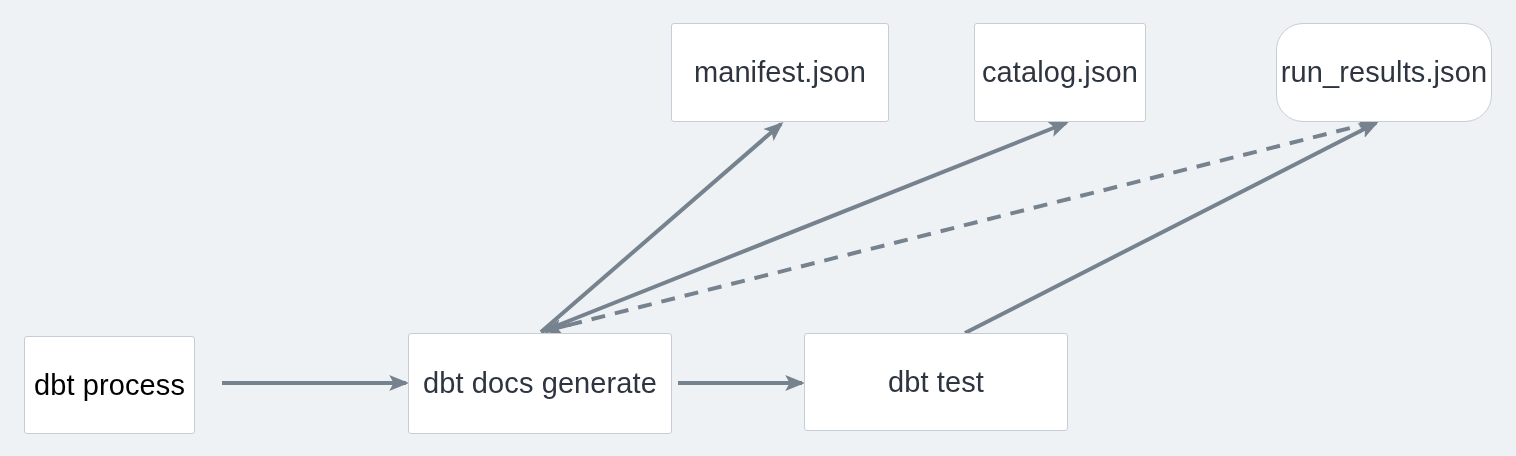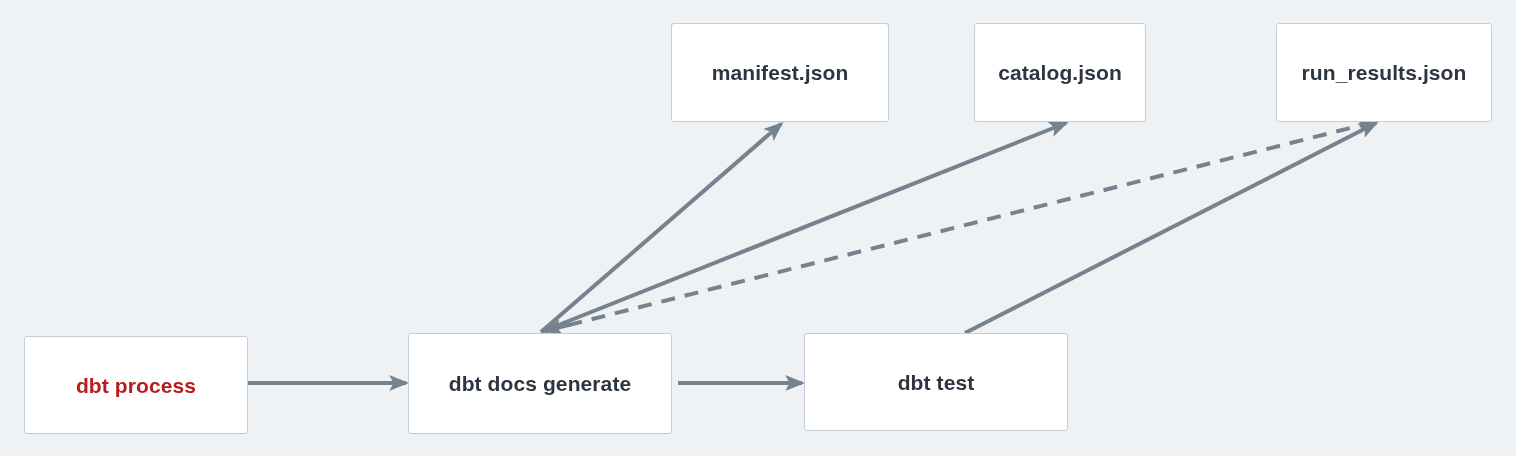--- a/index.html
+++ b/index.html
@@ -26,22 +26,22 @@
   .node {
     position: absolute;
     box-sizing: border-box;
     background: #ffffff;
     border: 1px solid #c5ced8;
     border-radius: 3px;
     display: flex;
     align-items: center;
     justify-content: center;
     color: #2d3540;
-    font-size: 21px;
-    font-weight: 700;
+    font-size: 29px;
+    font-weight: 400;
     letter-spacing: 0.1px;
     white-space: nowrap;
   }
   .node-label {
     display: block;
     line-height: 1;
   }
 </style>
 </head>
 <body>
@@ -61,37 +61,37 @@
         <line x1="222" y1="383" x2="406" y2="383" stroke="#76838f" stroke-width="4" stroke-linecap="butt" marker-end="url(#arrowhead)"></line>
         <line x1="678" y1="383" x2="802" y2="383" stroke="#76838f" stroke-width="4" stroke-linecap="butt" marker-end="url(#arrowhead)"></line>
         <line x1="541" y1="332" x2="781" y2="124" stroke="#76838f" stroke-width="4" stroke-linecap="butt" marker-end="url(#arrowhead)"></line>
         <line x1="541" y1="332" x2="1066" y2="123" stroke="#76838f" stroke-width="4" stroke-linecap="butt" marker-end="url(#arrowhead)"></line>
         <line x1="545" y1="331" x2="1374" y2="122" stroke="#76838f" stroke-width="4" stroke-linecap="butt" marker-end="url(#arrowhead)" stroke-dasharray="14 10"></line>
         <line x1="965" y1="333" x2="1376" y2="123" stroke="#76838f" stroke-width="4" stroke-linecap="butt" marker-end="url(#arrowhead)"></line>
         <line x1="570.2111328874956" y1="324.6439966544191" x2="545" y2="331" stroke="#76838f" stroke-width="4" marker-end="url(#arrowhead-rev)"></line>
       </g>
   </svg>
 
-  <div class="node" style="left: 24px; top: 336px; width: 224px; height: 98px; background: rgb(255, 255, 255); border-color: rgb(197, 206, 216); color: #b91c1c;">
+  <div class="node" style="left: 24px; top: 336px; width: 171px; height: 98px; background: rgb(255, 255, 255); border-color: rgb(197, 206, 216); color: #000000;">
     <span class="node-label">dbt process</span>
   </div>
 
   <div class="node" style="left: 408px; top: 333px; width: 264px; height: 101px; background: rgb(255, 255, 255); border-color: rgb(197, 206, 216); color: rgb(45, 53, 64);">
     <span class="node-label">dbt docs generate</span>
   </div>
 
   <div class="node" style="left: 804px; top: 333px; width: 264px; height: 98px; background: rgb(255, 255, 255); border-color: rgb(197, 206, 216); color: rgb(45, 53, 64);">
     <span class="node-label">dbt test</span>
   </div>
 
   <div class="node" style="left: 671px; top: 23px; width: 218px; height: 99px; background: rgb(255, 255, 255); border-color: rgb(197, 206, 216); color: rgb(45, 53, 64);">
     <span class="node-label">manifest.json</span>
   </div>
 
   <div class="node" style="left: 974px; top: 23px; width: 172px; height: 99px; background: rgb(255, 255, 255); border-color: rgb(197, 206, 216); color: rgb(45, 53, 64);">
     <span class="node-label">catalog.json</span>
   </div>
 
-  <div class="node" style="left: 1276px; top: 23px; width: 216px; height: 99px; background: rgb(255, 255, 255); border-color: rgb(197, 206, 216); color: rgb(45, 53, 64);">
+  <div class="node" style="left: 1276px; top: 23px; width: 216px; height: 99px; background: rgb(255, 255, 255); border-color: rgb(197, 206, 216); color: rgb(45, 53, 64); border-radius: 27px;">
     <span class="node-label">run_results.json</span>
   </div>
 
 </div>
 
 </body></html>

